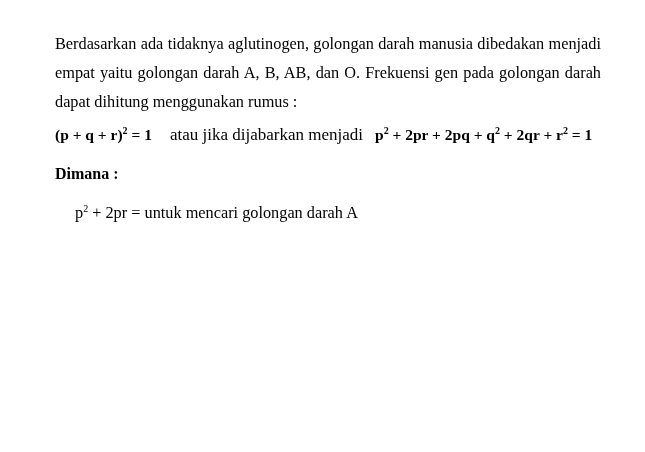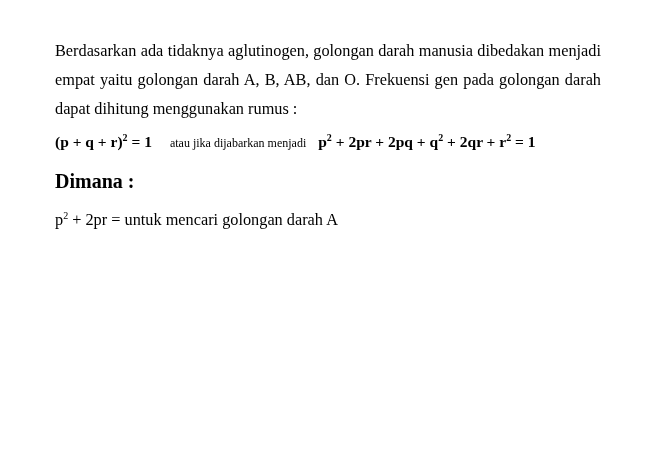--- a/index.html
+++ b/index.html
@@ -11,61 +11,62 @@
     width: 645px;
     height: 452px;
     position: relative;
     overflow: hidden;
     font-family: "Liberation Serif", "DejaVu Serif", serif;
     color: #000000;
   }
   .doc {
     position: absolute;
     left: 55px;
-    top: 36px;
+    top: 29px;
     width: 546px;
   }
   .intro {
     margin: 0;
     font-size: 16.3px;
     line-height: 29px;
     text-align: justify;
     text-align-last: left;
   }
   .formula-line {
     margin-top: 4px;
     height: 30px;
     line-height: 30px;
     font-size: 15.5px;
     white-space: nowrap;
   }
   .formula-line .bold {
     font-weight: bold;
   }
   .formula-line .mid {
-    font-size: 12px;
+    font-size: 17px;
     margin-left: 18px;
     margin-right: 12px;
     font-weight: normal;
   }
   sup {
     font-size: 10px;
     line-height: 0;
     vertical-align: 6px;
   }
   .heading {
     margin-top: 9px;
-    font-size: 20px;
+    font-size: 16px;
     font-weight: bold;
     line-height: 30px;
   }
   .def {
     font-size: 16.3px;
     line-height: 20px;
     margin-top: 20px;
+    margin-left: 20px;
   }
   .def.first {
     margin-top: 14px;
   }
   .conclusion {
     margin-top: 50px;
     font-size: 16.3px;
     font-weight: bold;
     line-height: 20px;
   }

